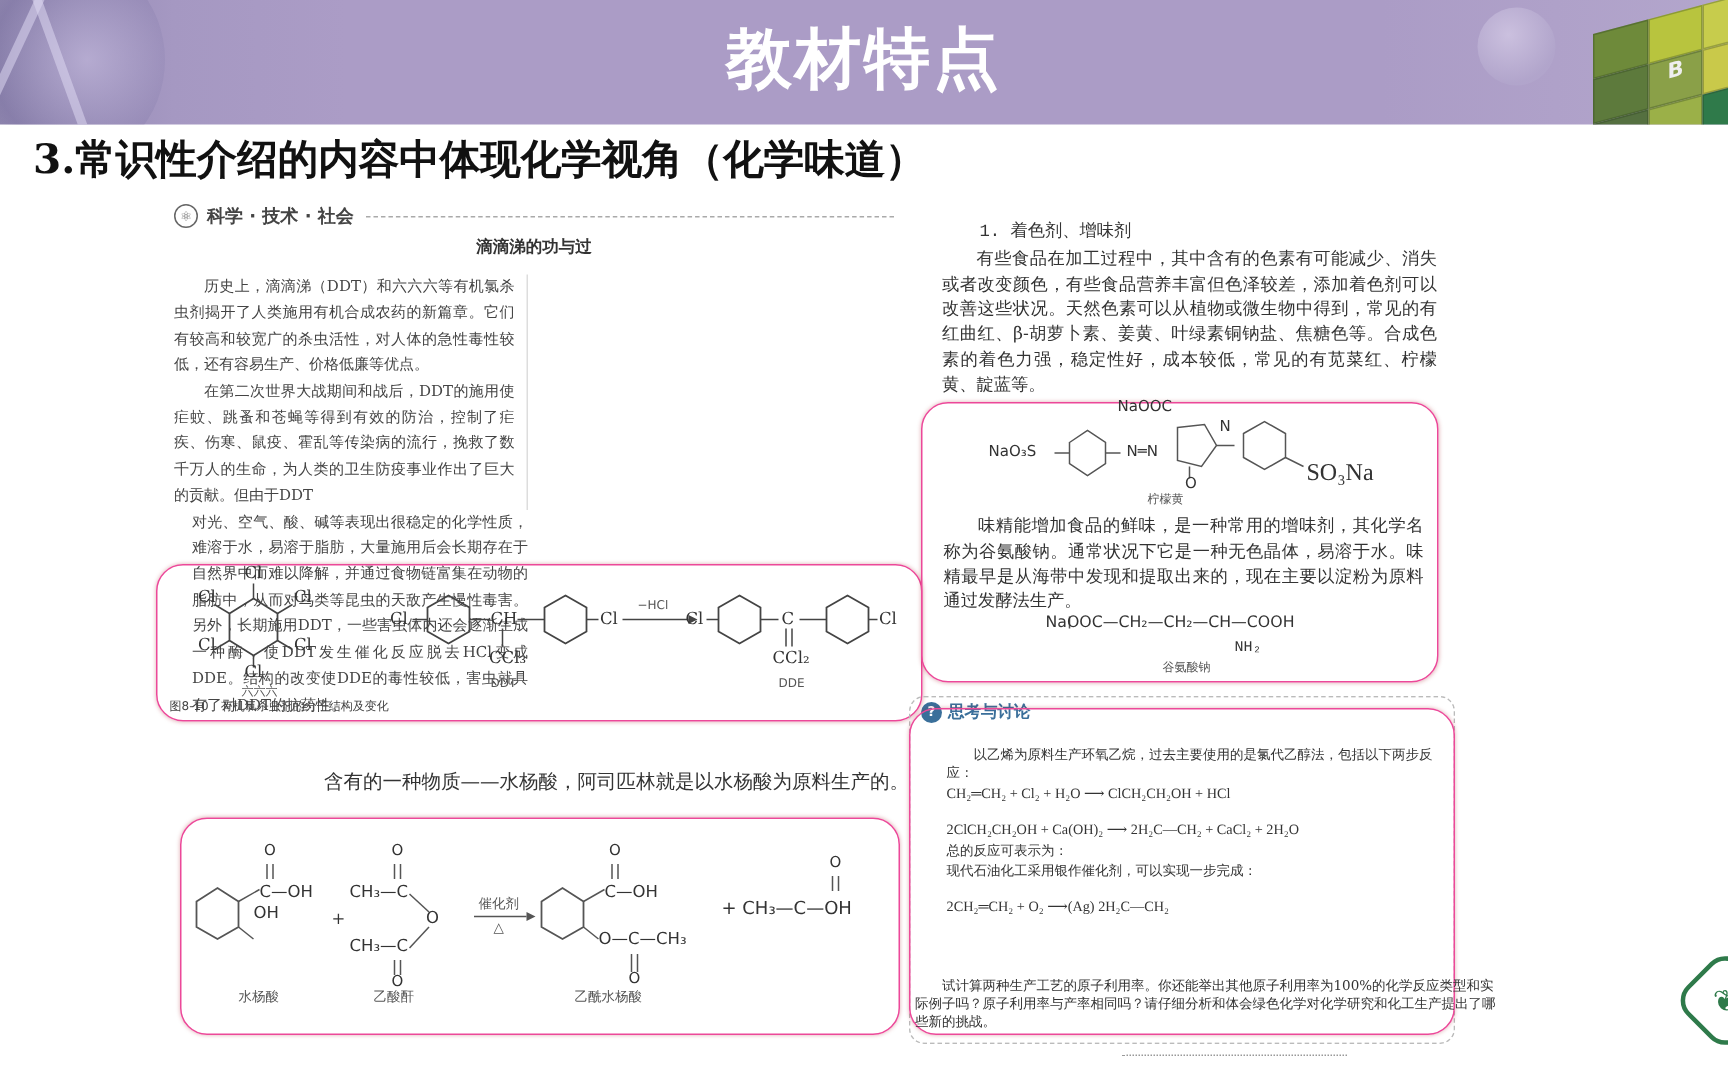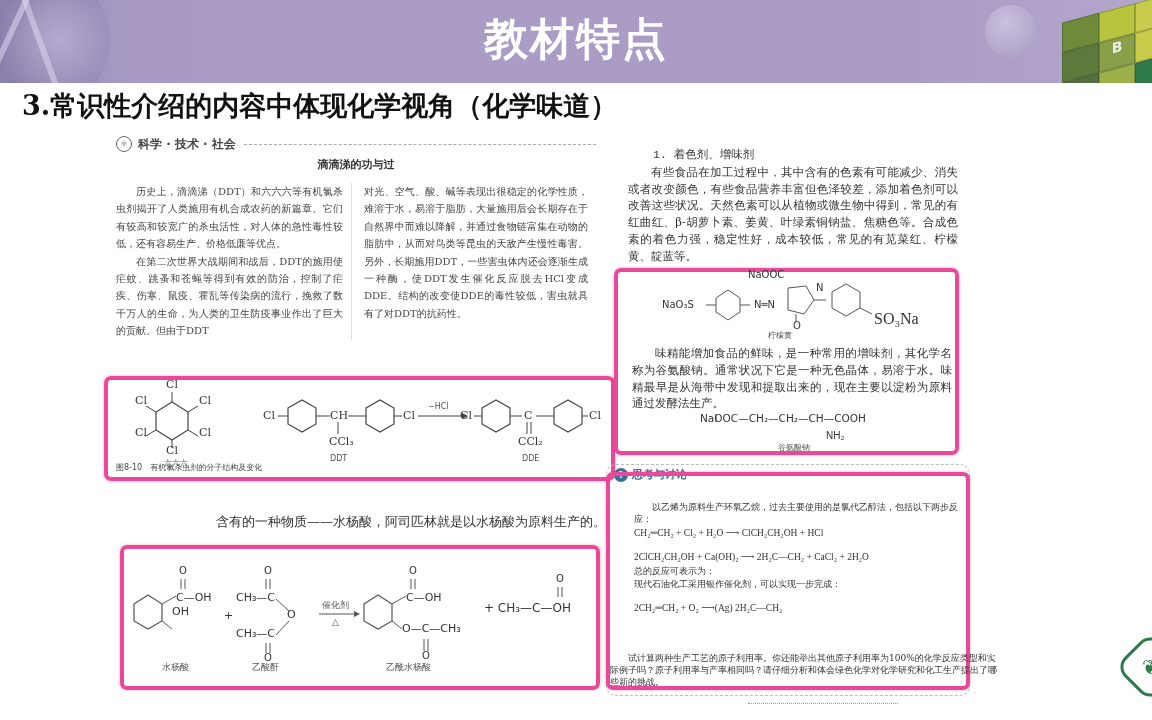--- a/index.html
+++ b/index.html
@@ -52,28 +52,28 @@
     width: 16px; height: 16px; border-radius: 50%; border: 1.5px solid #666;
     display: inline-flex; align-items: center; justify-content: center; font-size: 9px; color: #666; margin-right: 6px;
   }
   .sts-label { font-family: "DejaVu Sans", sans-serif; font-size: 12px; color: #444; font-weight: bold; }
   .sts-rule { flex: 1; margin-left: 8px; border-top: 1px dashed #aaa; }
 
   .article-title {
     position: absolute; left: 116px; top: 157px; width: 480px; text-align: center;
     font-family: "DejaVu Sans", sans-serif; font-size: 11px; font-weight: bold; color: #333;
   }
-  .article-cols { position: absolute; left: 116px; top: 183px; width: 484px; display: flex; }
+  .article-cols { position: absolute; left: 116px; top: 183px; width: 484px; display: flex; flex-direction: column; }
   .article-col { width: 236px; font-size: 10px; line-height: 17.4px; color: #444; text-align: justify; }
   .article-col p { text-indent: 2em; }
   .article-col.left { padding-right: 8px; border-right: 1px solid #ddd; }
   .article-col.right { padding-left: 12px; }
 
   
-  .redbox { position: absolute; border: 4px solid #ec4899; border-radius: 7px; box-shadow: 0 0 3px rgba(164,16,31,0.35); }
+  .redbox { position: absolute; border: 1px solid #ec4899; border-radius: 18px; box-shadow: 0 0 3px rgba(164,16,31,0.35); }
 
   
   .fig-ddt { left: 104px; top: 376px; width: 511px; height: 105px; }
   .mol-text { position: absolute; font-family: "DejaVu Serif", serif; font-size: 11px; color: #333; }
   .mol-cap { position: absolute; font-family: "DejaVu Sans", sans-serif; font-size: 8px; color: #555; }
   .fig-caption { position: absolute; left: 8px; bottom: 4px; font-size: 8px; color: #444; font-family: "DejaVu Sans", sans-serif; }
 
   
   .sal-text {
     position: absolute; left: 216px; top: 512px; width: 390px;
@@ -282,21 +282,21 @@
   </svg>
   <span class="mol-text" style="left:130px;top:-3px;font-family:'DejaVu Sans',sans-serif;font-size:10px">NaOOC</span>
   <span class="mol-text" style="left:44px;top:27px;font-family:'DejaVu Sans',sans-serif;font-size:10px">NaO₃S</span>
   <span class="mol-text" style="left:136px;top:27px;font-family:'DejaVu Sans',sans-serif;font-size:10px">N═N</span>
   <span class="mol-text" style="left:198px;top:10px;font-family:'DejaVu Sans',sans-serif;font-size:10px">N</span>
   <span class="mol-text" style="left:175px;top:48px;font-family:'DejaVu Sans',sans-serif;font-size:10px">O</span>
   <span class="mol-text" style="left:256px;top:38px;font-family:Liberation Serif, serif;font-size:16px">SO₃Na</span>
   <span class="mol-cap" style="left:150px;top:58px">柠檬黄</span>
   <div class="msg-text">味精能增加食品的鲜味，是一种常用的增味剂，其化学名称为谷氨酸钠。通常状况下它是一种无色晶体，易溶于水。味精最早是从海带中发现和提取出来的，现在主要以淀粉为原料通过发酵法生产。</div>
   <span class="mol-text" style="left:82px;top:140px;font-family:'DejaVu Sans',sans-serif;font-size:10.5px">NaOOC—CH₂—CH₂—CH—COOH</span>
-  <span class="mol-text" style="left:208px;top:158px;font-family:Liberation Sans, sans-serif;font-size:10px">NH₂</span>
+  <span class="mol-text" style="left:208px;top:158px;font-family:Liberation Mono, monospace;font-size:10px">NH₂</span>
   <span class="mol-cap" style="left:160px;top:170px">谷氨酸钠</span>
 </div>
 
 <div class="discuss-frame"></div>
 <div class="discuss-head">
   <span class="ic">?</span>
   <span>思考与讨论</span>
 </div>
 <div class="redbox fig-discuss">
   <div class="disc-body">

